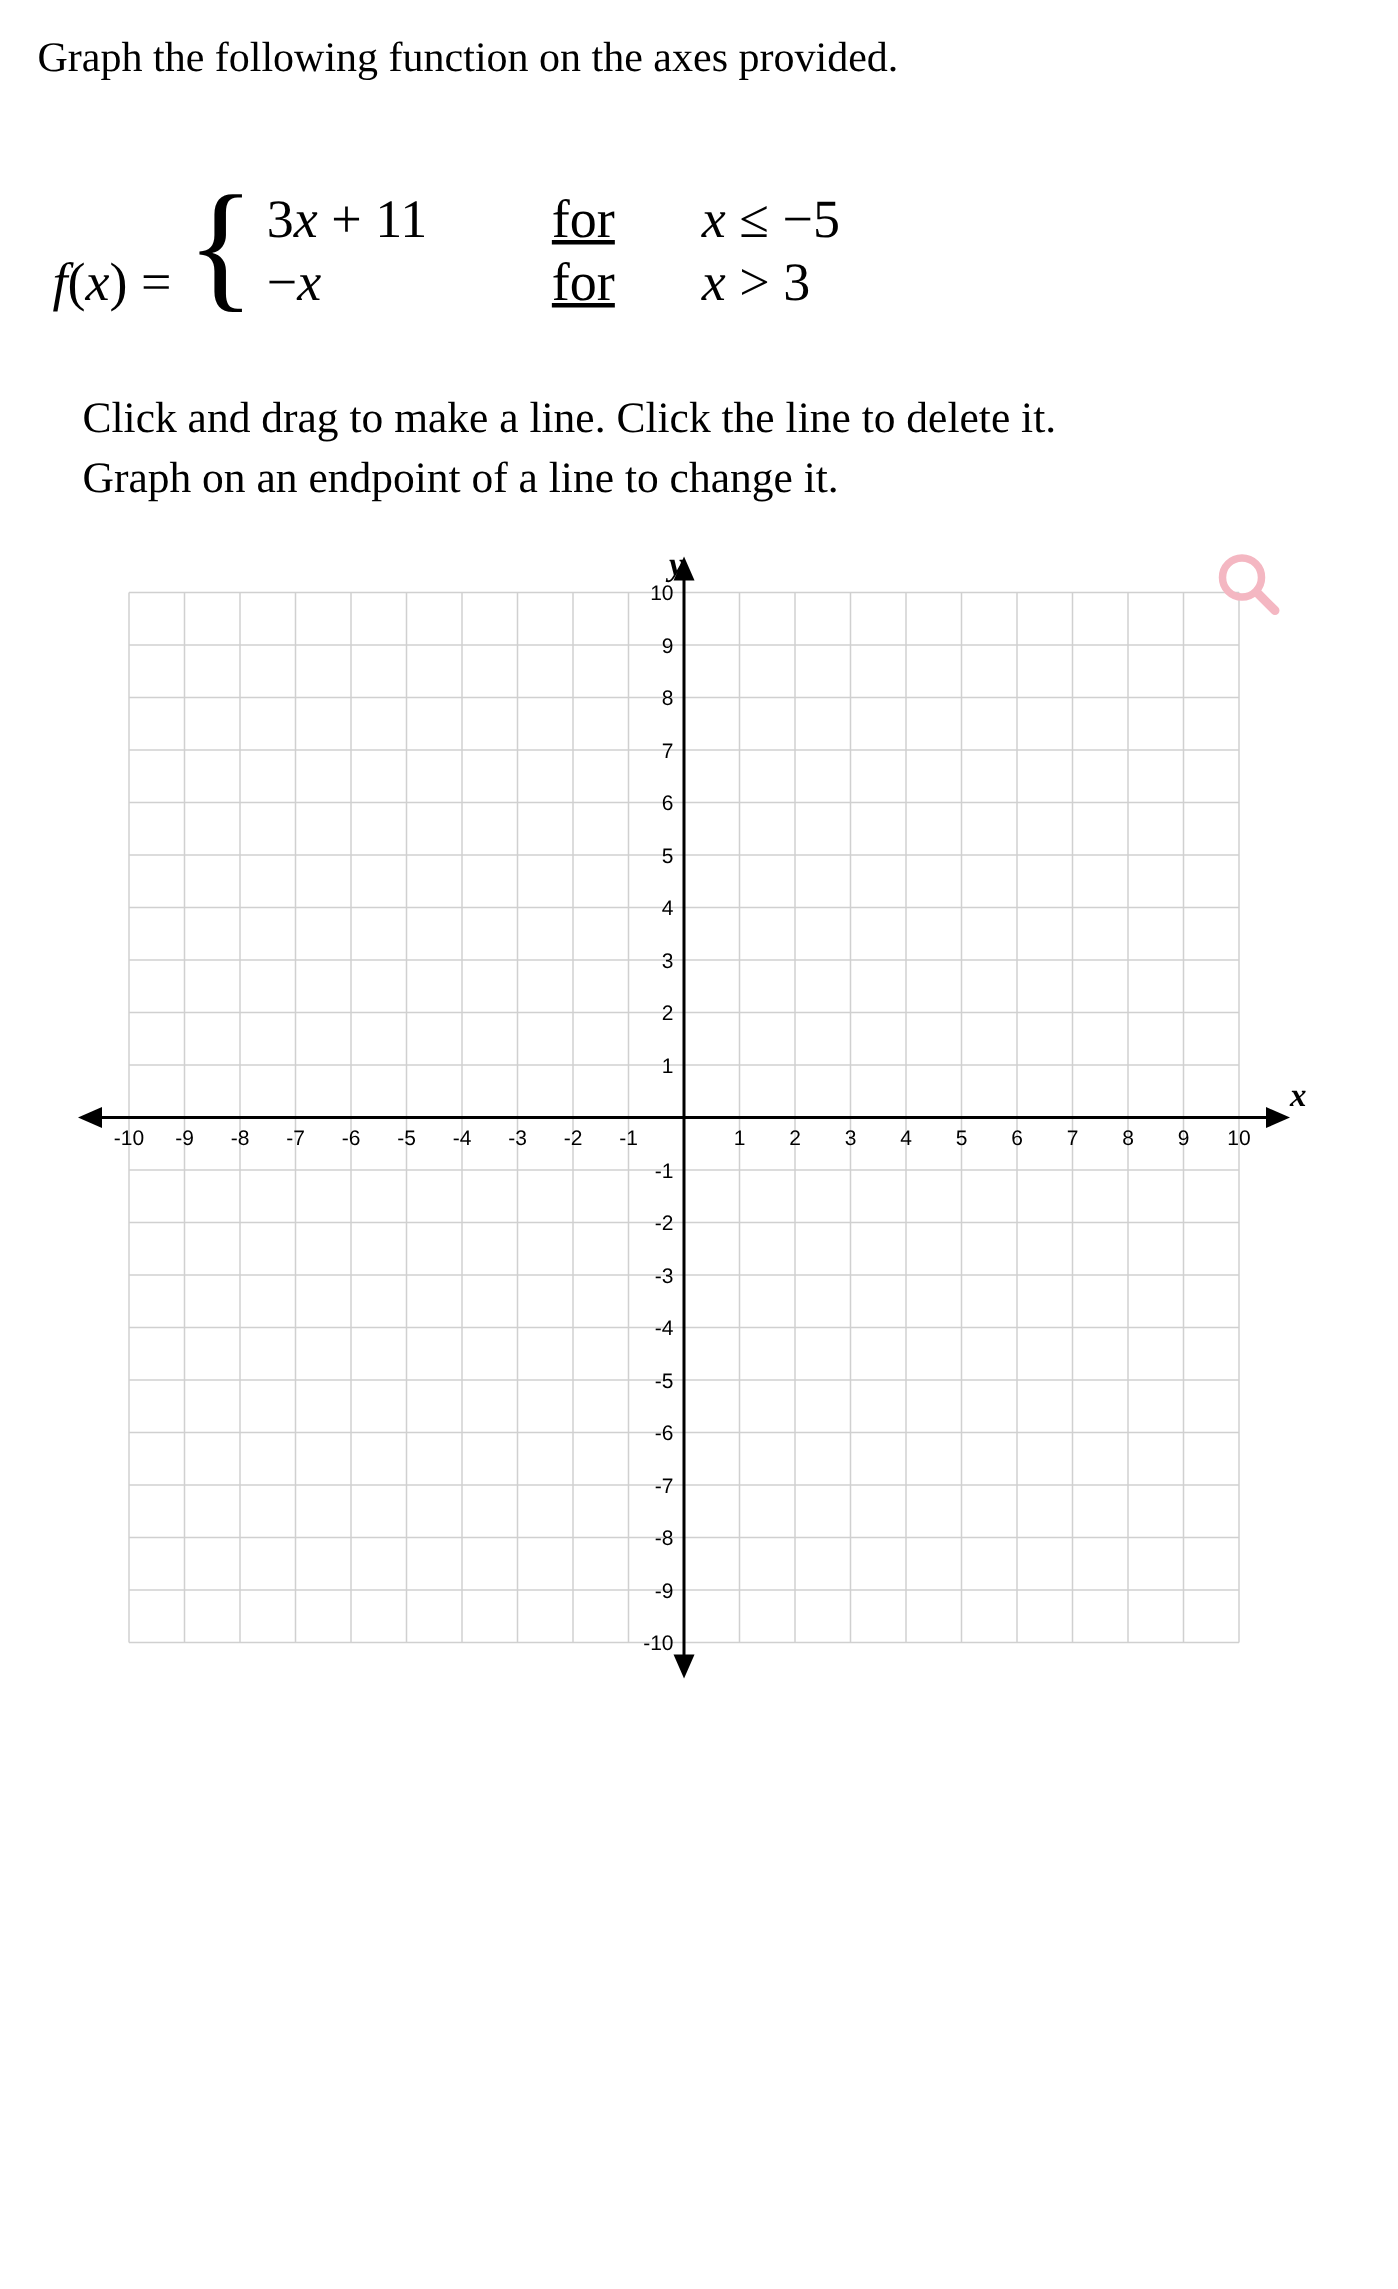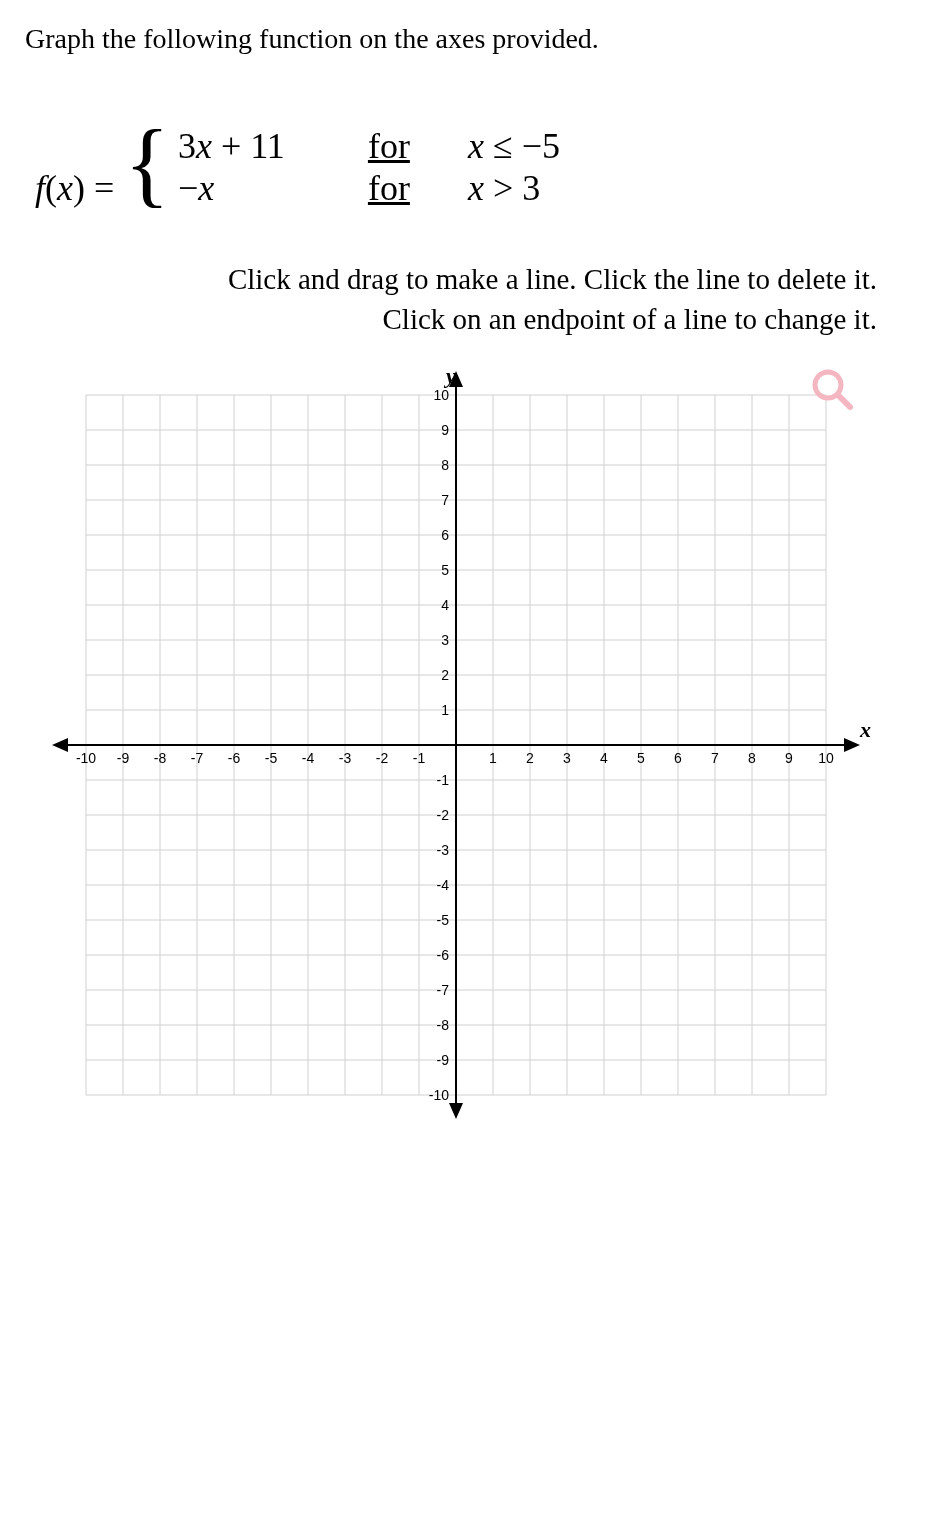--- a/index.html
+++ b/index.html
@@ -61,21 +61,21 @@
       font-style: normal;
       text-decoration: underline;
     }
     .piece-cond {
       font-style: italic;
     }
     .piece-cond .sym {
       font-style: normal;
     }
     .instructions {
-      text-align: right;
+      text-align: left;
       font-size: 29px;
       line-height: 1.4;
       margin-bottom: 25px;
       padding: 0 30px;
     }
     .graph-container {
       position: relative;
       width: 880px;
       height: 760px;
       margin: 0 auto;
@@ -130,21 +130,21 @@
     <div class="piece-row">
       <span class="piece-expr"><span class="num">−</span>x</span>
       <span class="piece-for">for</span>
       <span class="piece-cond">x <span class="sym">&gt; 3</span></span>
     </div>
   </div>
 </div>
 
 <div class="instructions">
   <span>Click and drag to make a line. Click the line to delete it.</span><br>
-  <span>Click on an endpoint of a line to change it.</span>
+  <span>Graph on an endpoint of a line to change it.</span>
 </div>
 
 <div class="graph-container">
   <div class="axis-label-y">y</div>
   <div class="axis-label-x">x</div>
   <div class="zoom-icon">
     <svg width="48" height="48" viewBox="0 0 48 48">
       <circle cx="20" cy="20" r="13" fill="none" stroke="#f4b7c2" stroke-width="5"></circle>
       <line x1="30" y1="30" x2="42" y2="42" stroke="#f4b7c2" stroke-width="6" stroke-linecap="round"></line>
     </svg>

